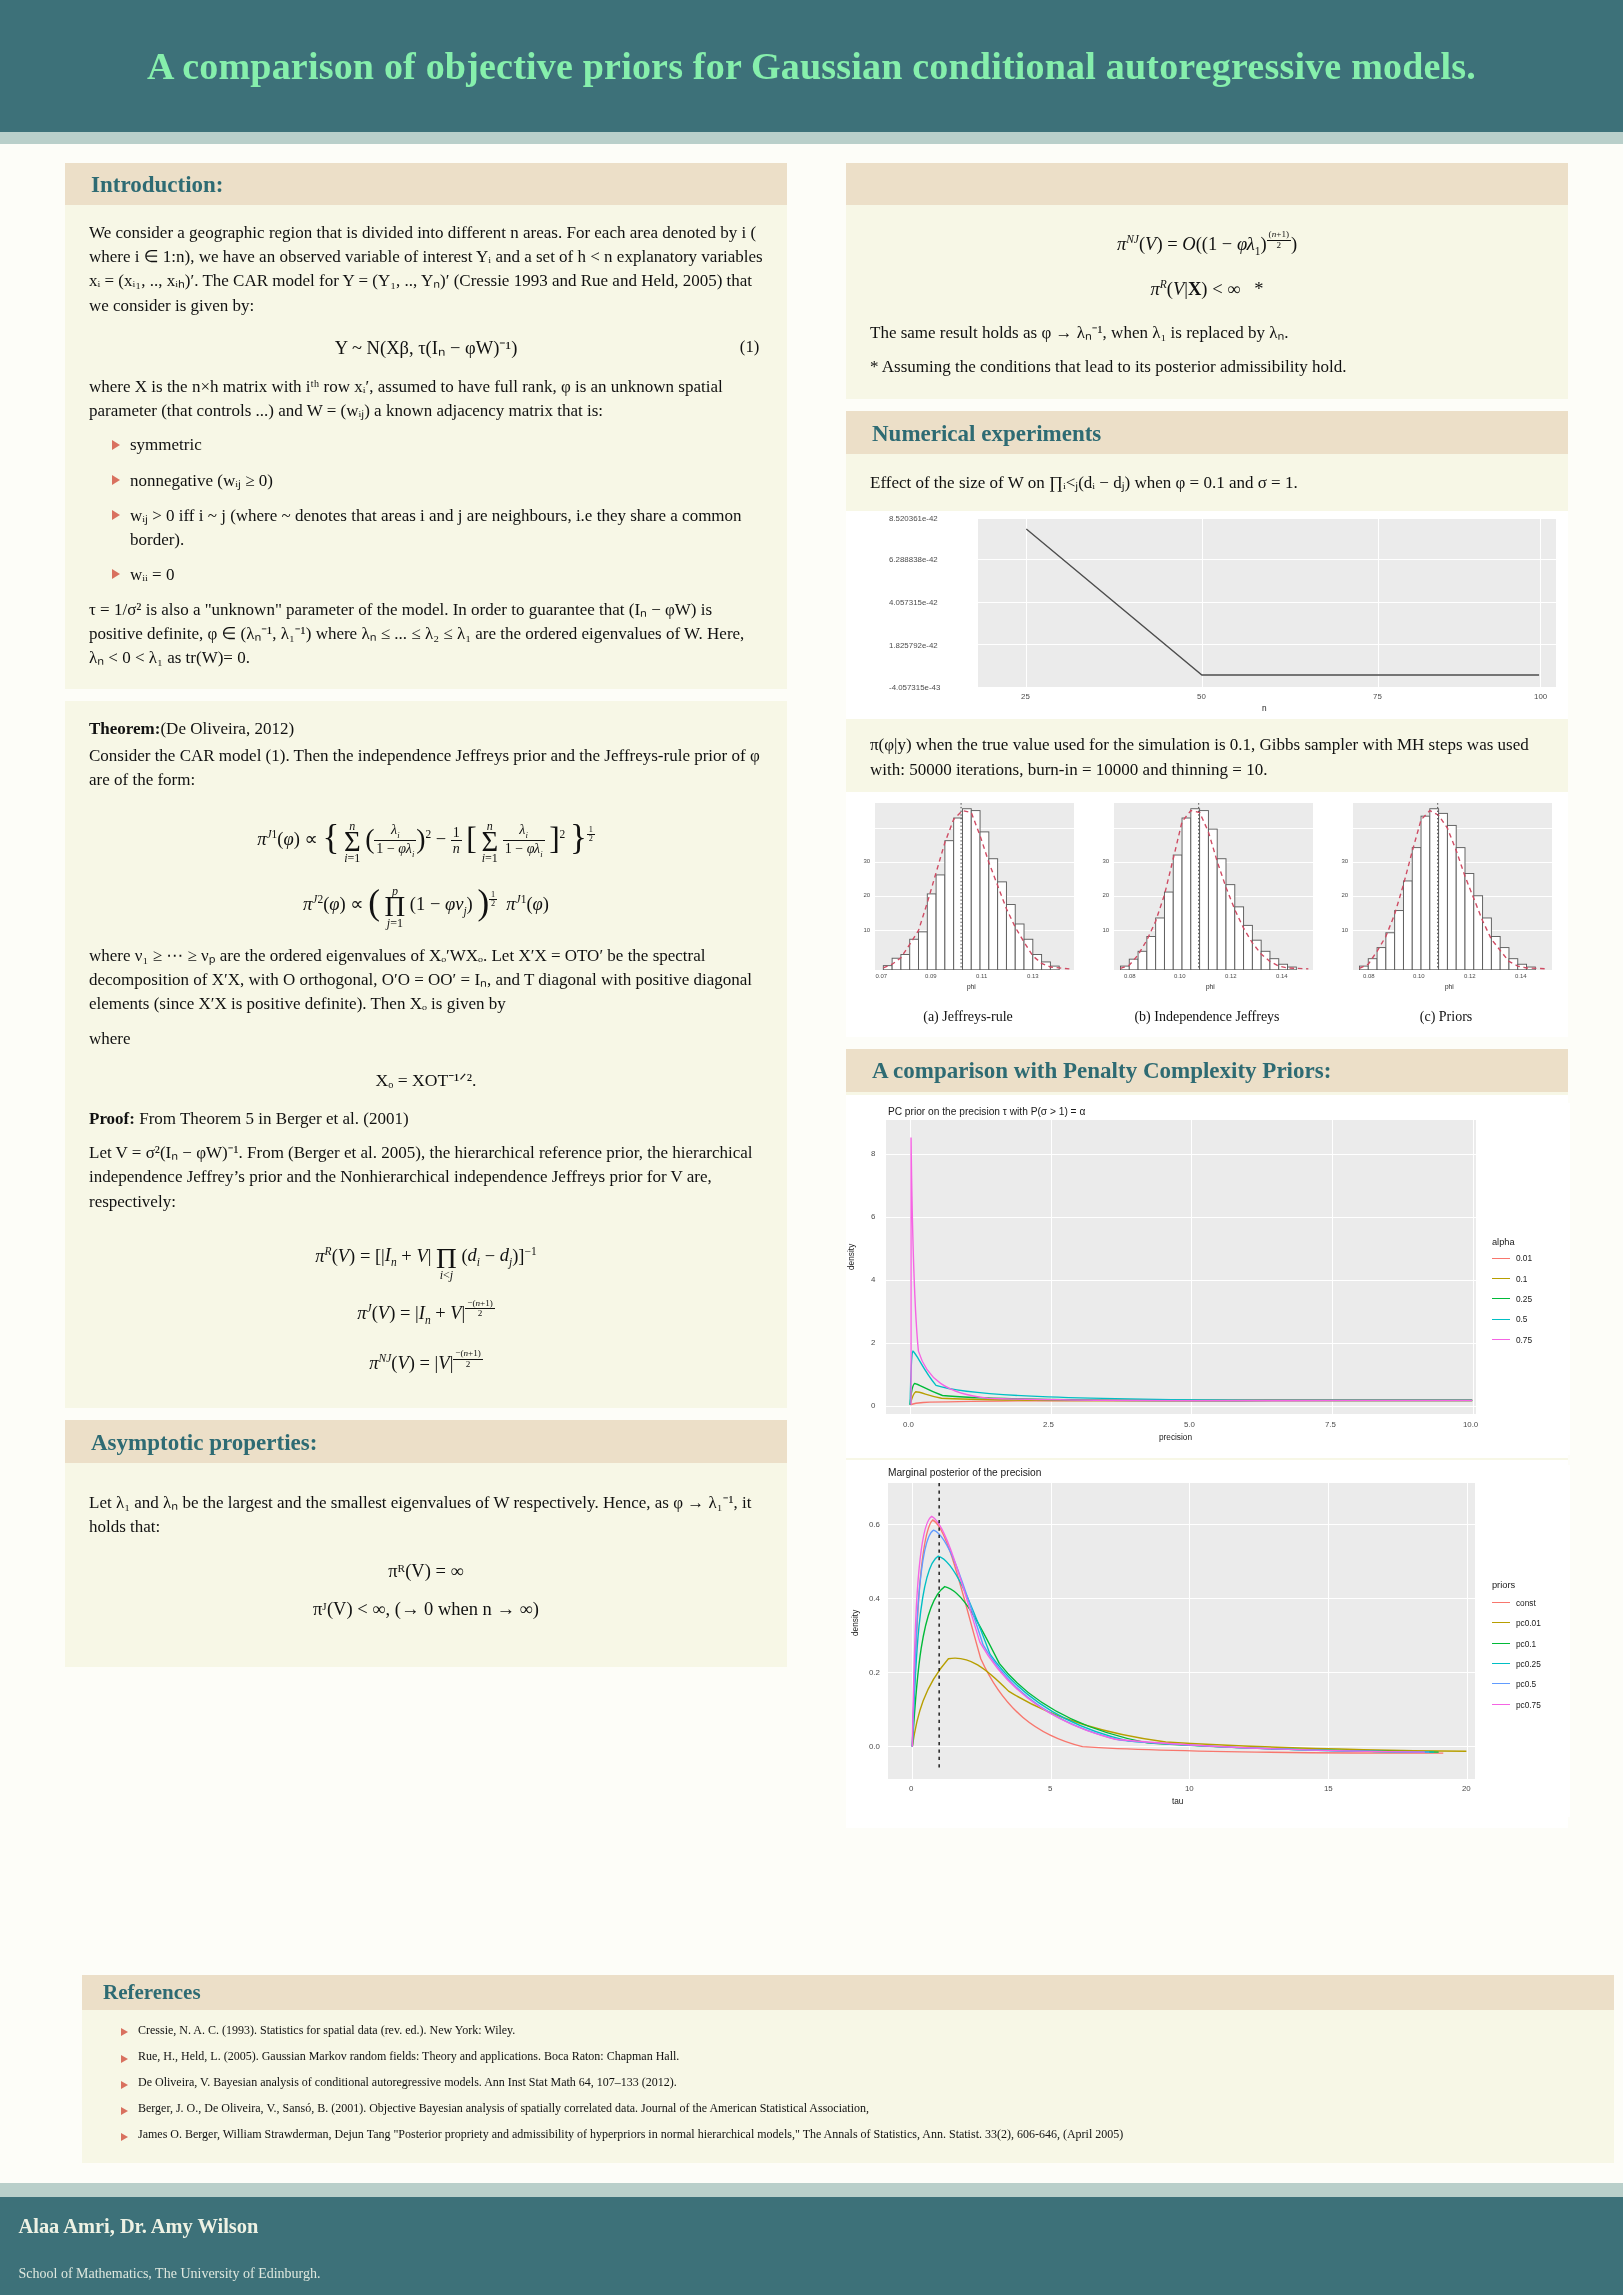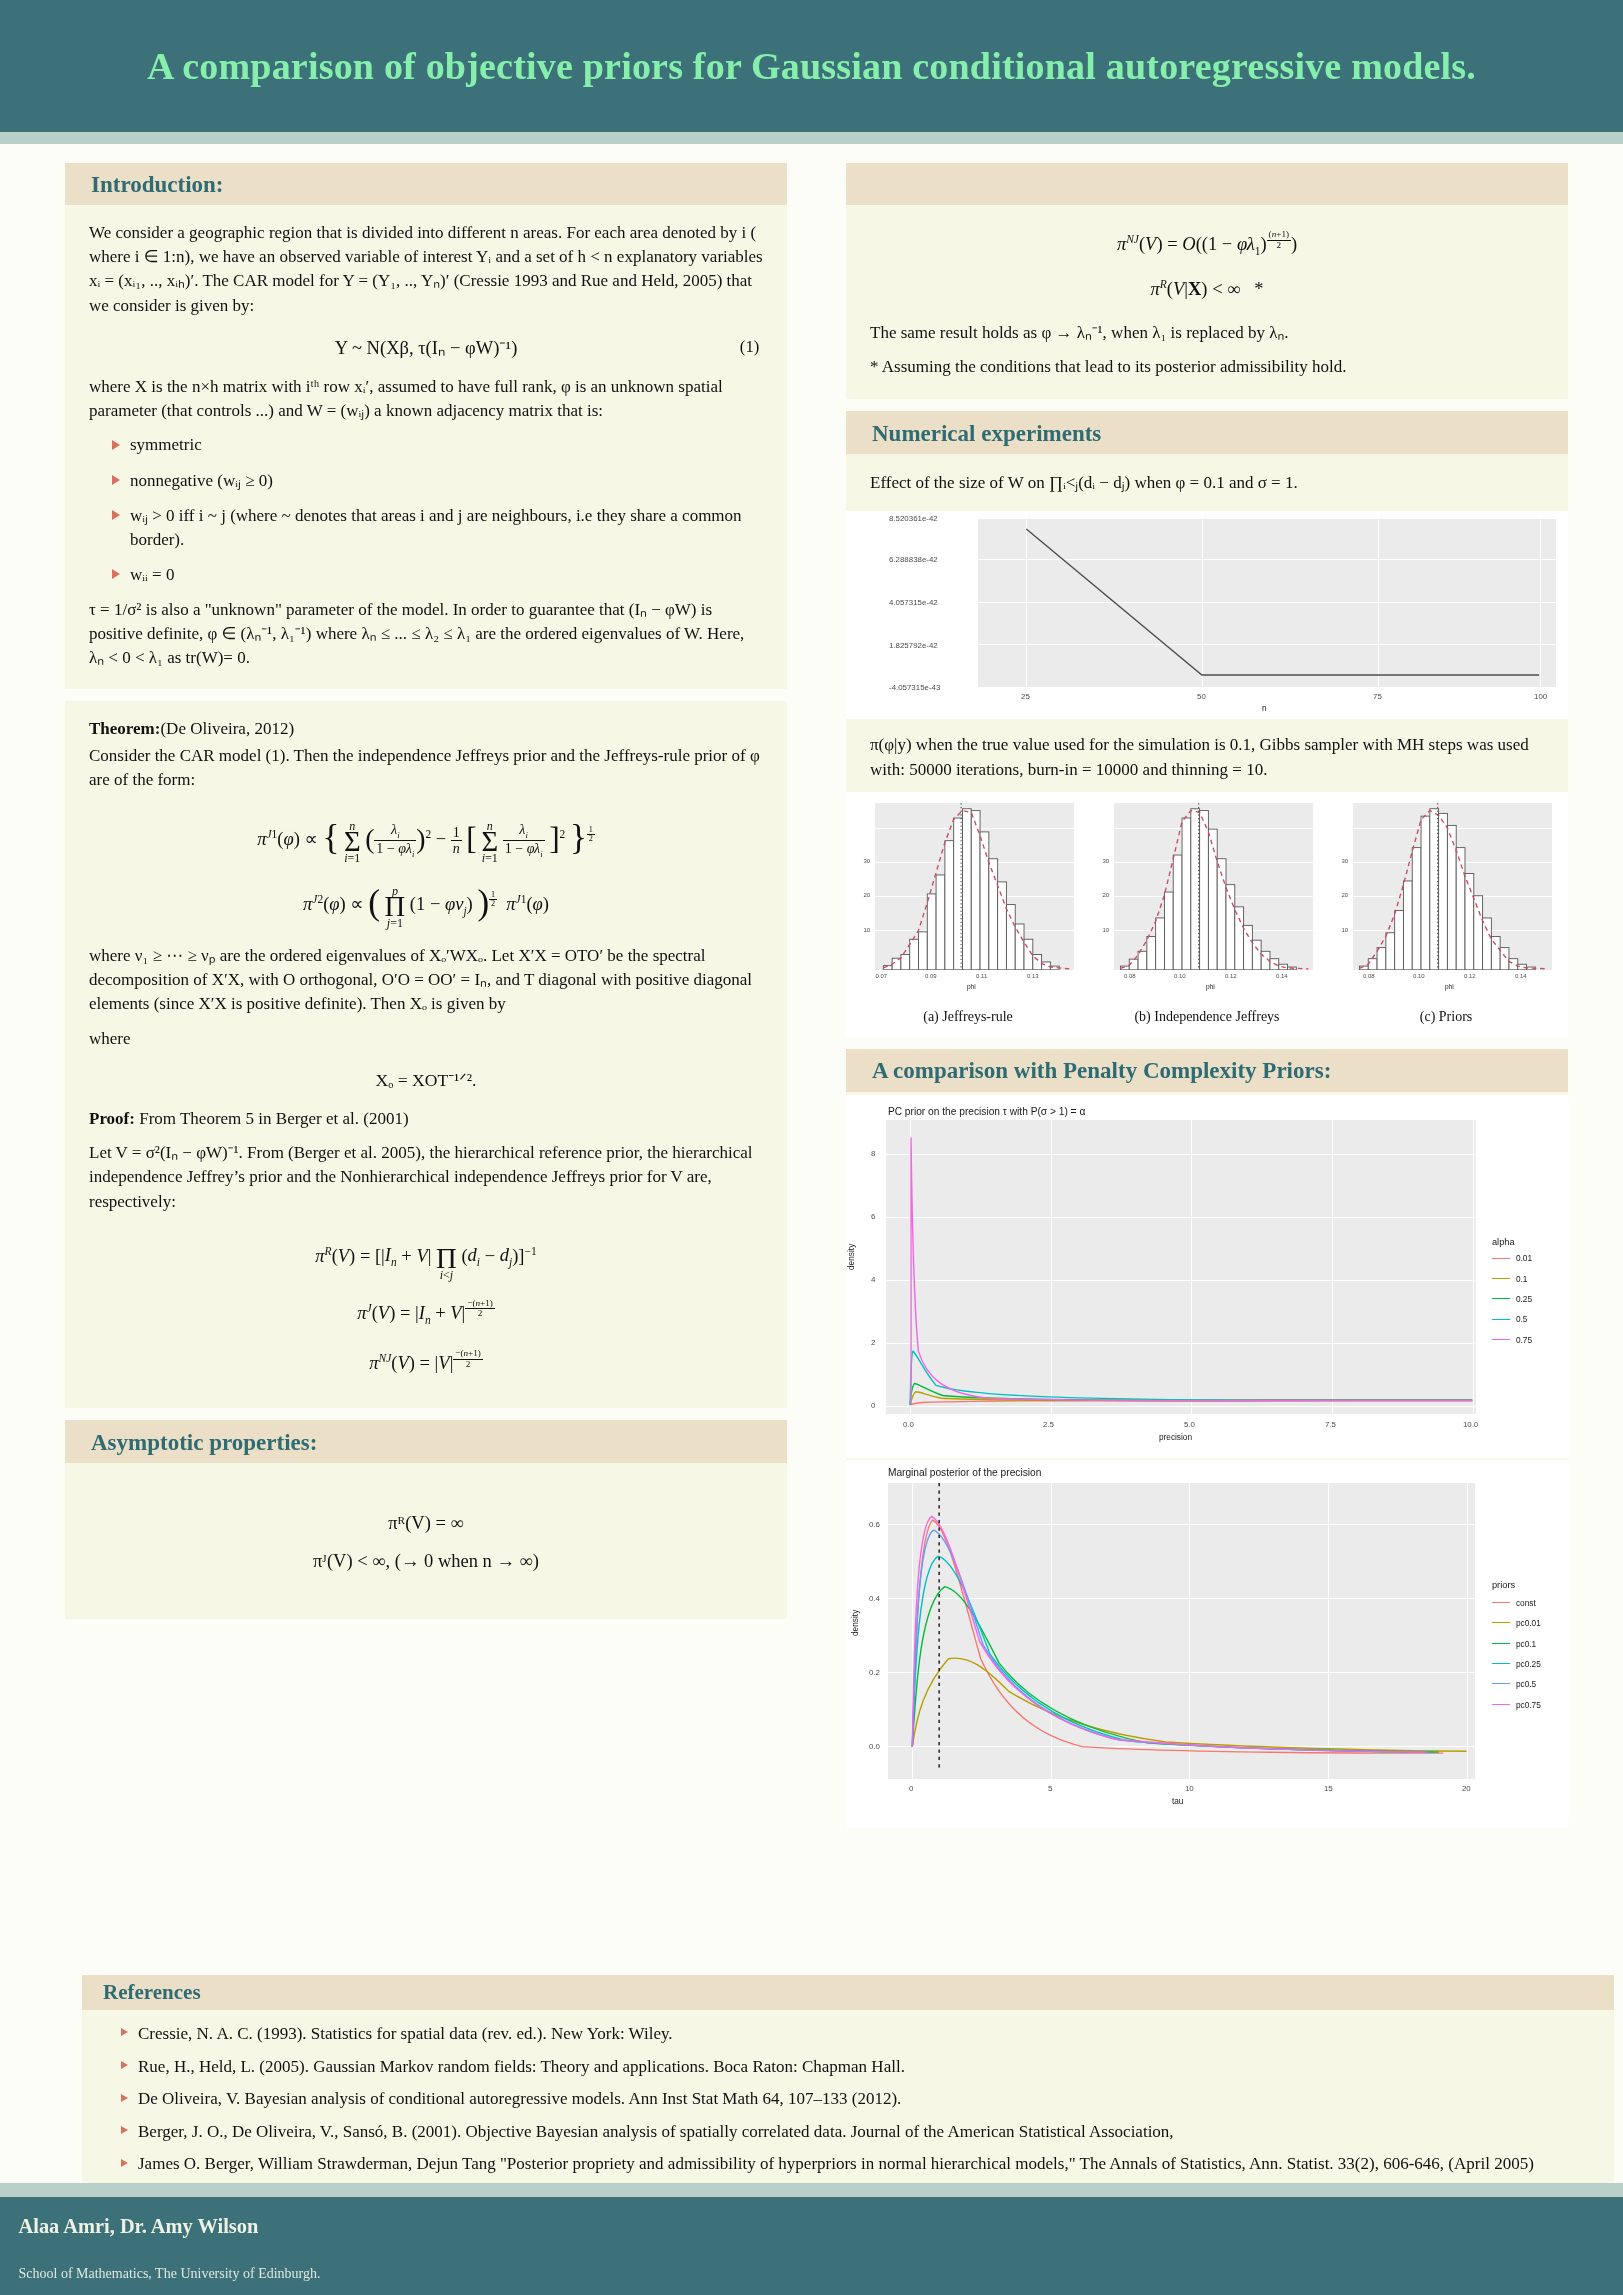--- a/index.html
+++ b/index.html
@@ -111,21 +111,21 @@
 
   .capt{text-align:center;font-size:14px;color:#111;font-family:"Liberation Serif",serif;}
 
   
   .refs{position:absolute;left:46px;top:1975px;width:1532px;background:#f7f7e6;margin-left:36px;}
   .refs .sec-head{padding:7.4px 21px 6.5px 21px;}
   .refs .sec-head span{font-size:21px;}
   .refs ul{margin:0;padding:13px 21px 10.2px 21px;list-style:none;}
   .refs li{
     position:relative;padding-left:35px;margin-bottom:10.2px;
-    font-size:17px;line-height:1.32;color:#111;
+    font-size:12px;line-height:1.32;color:#111;
   }
   .refs li:before{
     content:"";position:absolute;left:17.6px;top:5.6px;
     width:0;height:0;border-left:7.4px solid #d9715f;
     border-top:4.6px solid transparent;border-bottom:4.6px solid transparent;
   }
 
   
   .foot-rule{position:absolute;left:0;top:2183px;width:1623px;height:14px;background:#b9cfca;}
   .footer{position:absolute;left:0;top:2197px;width:1623px;height:99px;background:#3d7179;}
@@ -216,20 +216,21 @@
           <i class="mv">π</i><sup><i class="mv">NJ</i></sup>(<i class="mv">V</i>) = |<i class="mv">V</i>|<sup><span class="frac" style="font-size:.8em"><span class="n">−(<i class="mv">n</i>+1)</span><span class="d">2</span></span></sup>
         </div>
       </div>
     </div>
 
     <div class="panel">
       <div class="sec-head">
         <span>Asymptotic properties:</span>
       </div>
       <div class="sec-body" style="padding-top:28px;padding-bottom:32px">
+        <p class="txt">Let λ₁ and λₙ be the largest and the smallest eigenvalues of W respectively. Hence, as φ → λ₁⁻¹, it holds that:</p>
         <div class="eq" style="margin-top:22px">πᴿ(V) = ∞</div>
         <div class="eq">πᴶ(V) &lt; ∞, (→ 0   when n → ∞)</div>
       </div>
     </div>
   </div>
 
   <div class="col-right">
 
     <div class="panel">
       <div class="sec-head">

